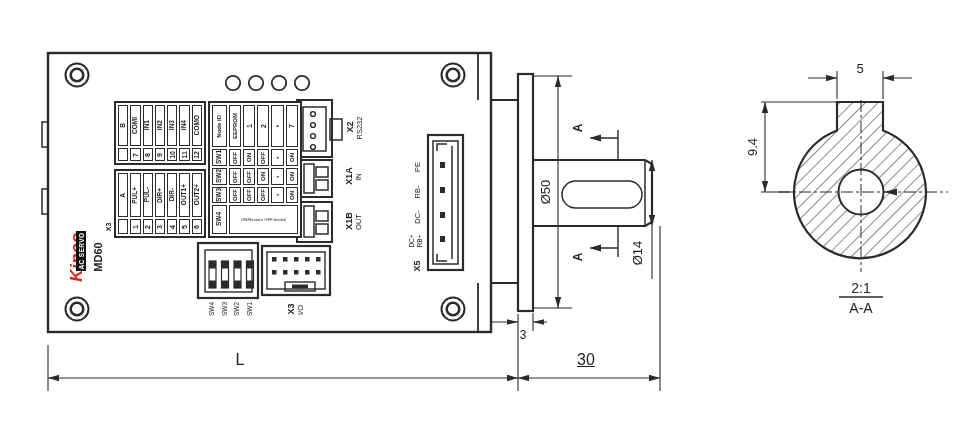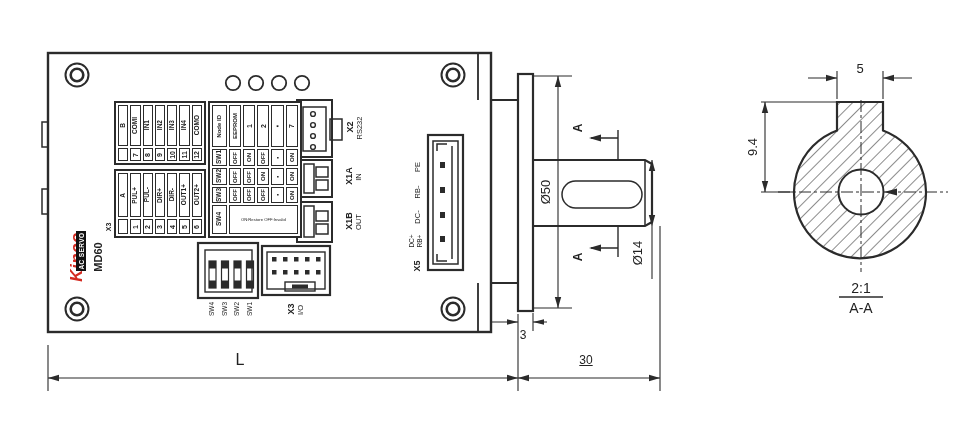--- a/index.html
+++ b/index.html
@@ -401,21 +401,21 @@
 
 <div class="lbl rot" style="left:212px;top:309px;font-size:6.5px;">SW4</div>
 <div class="lbl rot" style="left:225px;top:309px;font-size:6.5px;">SW3</div>
 <div class="lbl rot" style="left:237px;top:309px;font-size:6.5px;">SW2</div>
 <div class="lbl rot" style="left:250px;top:309px;font-size:6.5px;">SW1</div>
 
 <div class="lbl rot b" style="left:291px;top:309px;font-size:9px;">X3</div>
 <div class="lbl rot" style="left:301px;top:310px;font-size:7.5px;">I/O</div>
 
 <div class="lbl" style="left:240px;top:360px;font-size:16px;">L</div>
-<div class="lbl" style="left:586px;top:360px;font-size:12px;text-decoration:underline;">30</div>
+<div class="lbl" style="left:586px;top:360px;font-size:16px;text-decoration:underline;">30</div>
 <div class="lbl" style="left:523px;top:335px;font-size:12px;">3</div>
 <div class="lbl rot" style="left:545px;top:192px;font-size:13px;">Ø50</div>
 <div class="lbl rot" style="left:637px;top:253px;font-size:13px;">Ø14</div>
 <div class="lbl rot b" style="left:578px;top:128px;font-size:12px;">A</div>
 <div class="lbl rot b" style="left:578px;top:257px;font-size:12px;">A</div>
 <div class="lbl" style="left:860px;top:68px;font-size:13px;">5</div>
 <div class="lbl rot" style="left:752px;top:147px;font-size:13px;">9.4</div>
 <div class="lbl" style="left:861px;top:288px;font-size:14px;">2:1</div>
 <div class="lbl" style="left:861px;top:308px;font-size:14px;">A-A</div>
 

